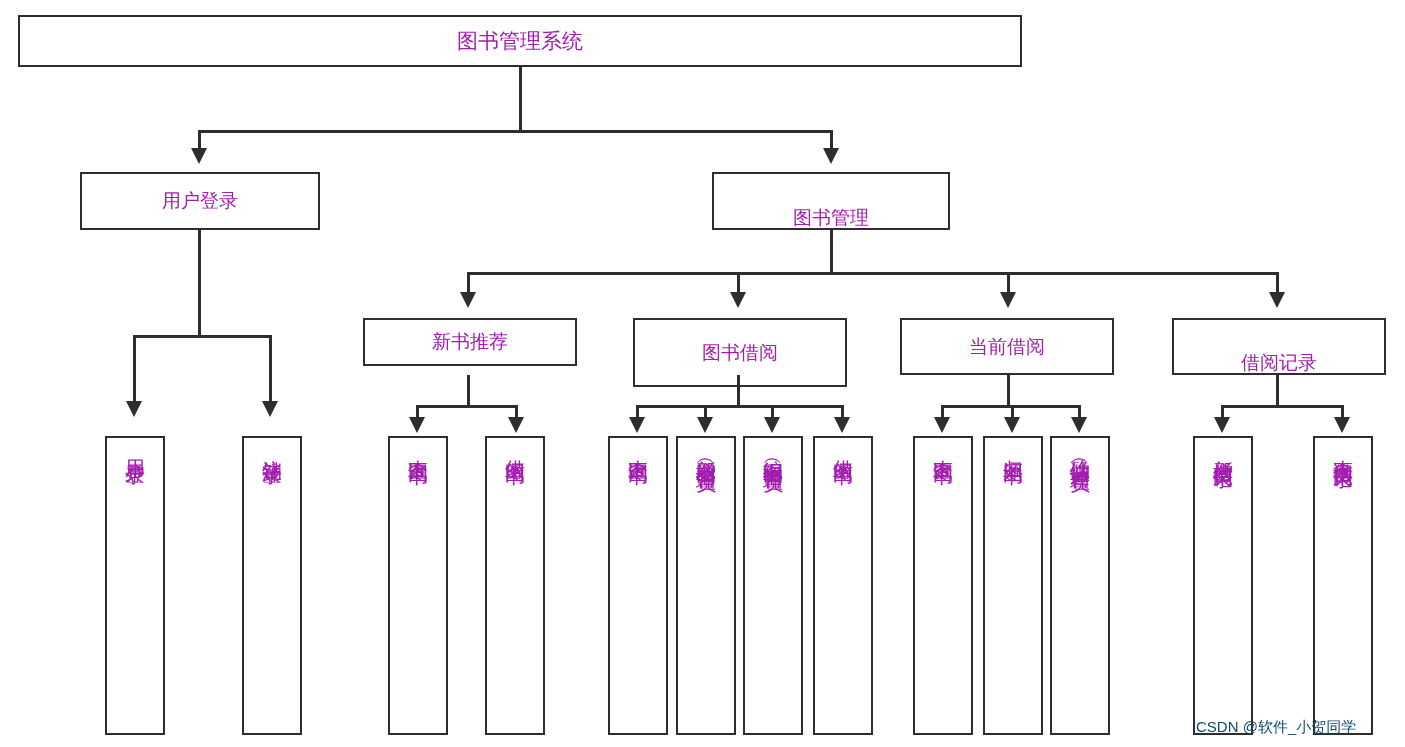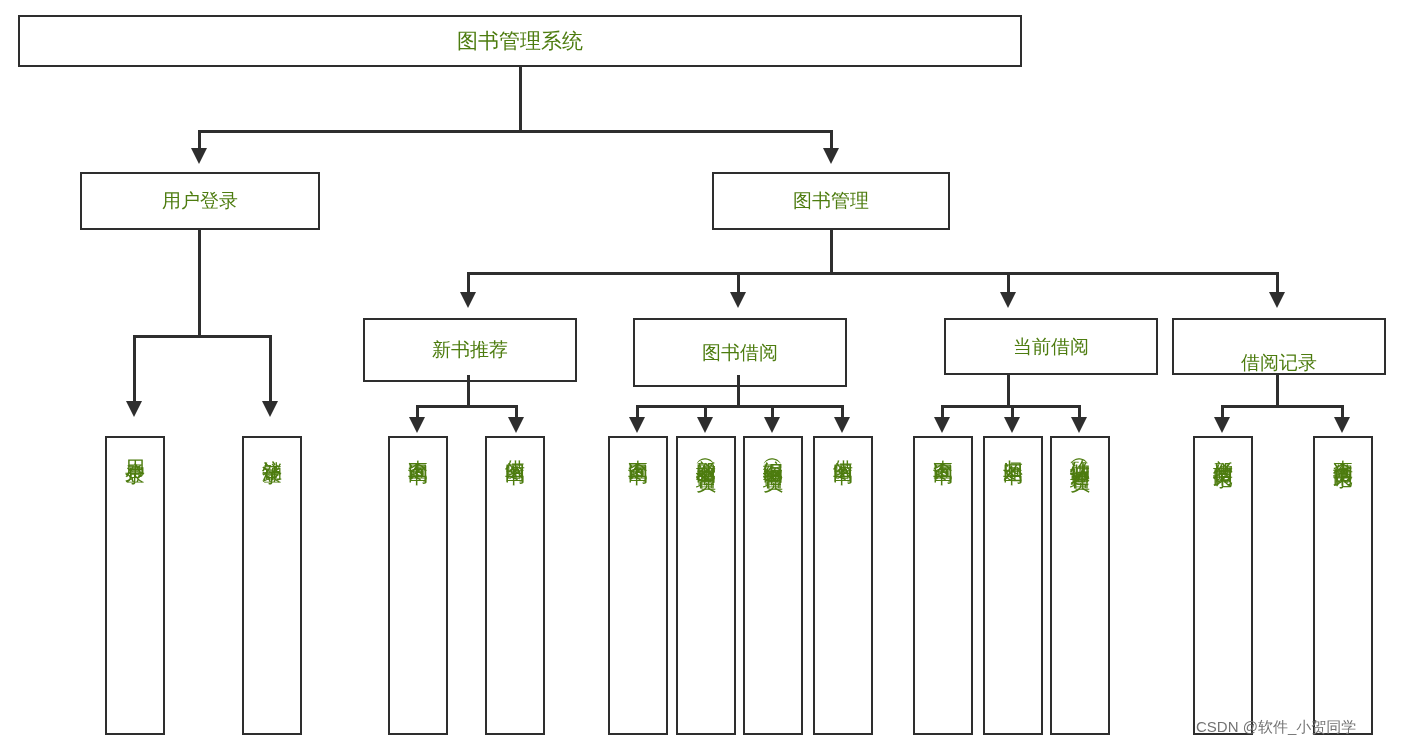--- a/index.html
+++ b/index.html
@@ -17,21 +17,21 @@
   }
   
   .node{
     position:absolute;
     box-sizing:border-box;
     background:#ffffff;
     border:2px solid #2e2e2e;
     display:flex;
     align-items:center;
     justify-content:center;
-    color:#4d7c0f;
+    color:#a21caf;
     line-height:1.12;
     text-align:center;
   }
   .node .lbl{
     display:block;
     white-space:pre-line;
   }
   .node.root{ font-size:21px; }
   .node.lvl1{ font-size:19px; }
   .node.lvl2{ font-size:19px; }
@@ -59,21 +59,21 @@
     position:absolute;
     width:0;height:0;
     border-left:8px solid transparent;
     border-right:8px solid transparent;
     border-top:16px solid #2e2e2e;
   }
   
   #watermark{
     position:absolute;
     font-size:15px;
-    color:#737373;
+    color:#0c4a6e;
     white-space:nowrap;
     pointer-events:none;
     font-family:"Liberation Sans","DejaVu Sans",sans-serif;
   }
 </style>
 </head>
 <body>
 
 <div id="canvas">
 
@@ -86,21 +86,21 @@
   <div class="hline" style="left:198px;top:130px;width:634px;"></div>
 
   <div class="vline" style="left:198px;top:130px;height:20px;"></div>
   <div class="arrow" style="left:191px;top:148px;"></div>
   <div class="vline" style="left:830px;top:130px;height:20px;"></div>
   <div class="arrow" style="left:823px;top:148px;"></div>
 
   <div class="node lvl1" style="left:80px;top:172px;width:240px;height:58px;">
     <span class="lbl">用户登录</span>
   </div>
-  <div class="node lvl1" style="left:712px;top:172px;width:238px;height:58px;">
+  <div class="node lvl1" style="left:712px;top:172px;width:238px;height:58px;align-items:flex-end;">
     <span class="lbl">图书管理</span>
   </div>
 
   <div class="vline" style="left:198px;top:230px;height:107px;"></div>
   <div class="hline" style="left:133px;top:335px;width:136px;"></div>
   <div class="vline" style="left:133px;top:335px;height:68px;"></div>
   <div class="arrow" style="left:126px;top:401px;"></div>
   <div class="vline" style="left:269px;top:335px;height:68px;"></div>
   <div class="arrow" style="left:262px;top:401px;"></div>
 
@@ -112,27 +112,27 @@
 
   <div class="vline" style="left:737px;top:272px;height:22px;"></div>
   <div class="arrow" style="left:730px;top:292px;"></div>
 
   <div class="vline" style="left:1007px;top:272px;height:22px;"></div>
   <div class="arrow" style="left:1000px;top:292px;"></div>
 
   <div class="vline" style="left:1276px;top:272px;height:22px;"></div>
   <div class="arrow" style="left:1269px;top:292px;"></div>
 
-  <div class="node lvl2" style="left:363px;top:318px;width:214px;height:64px;">
+  <div class="node lvl2" style="left:363px;top:318px;width:214px;height:48px;">
     <span class="lbl">新书推荐</span>
   </div>
   <div class="node lvl2" style="left:633px;top:318px;width:214px;height:69px;">
     <span class="lbl">图书借阅</span>
   </div>
-  <div class="node lvl2" style="left:900px;top:318px;width:214px;height:57px;margin-left:44px;">
+  <div class="node lvl2" style="left:900px;top:318px;width:214px;height:57px;">
     <span class="lbl">当前借阅</span>
   </div>
   <div class="node lvl2" style="left:1172px;top:318px;width:214px;height:57px;align-items:flex-end;">
     <span class="lbl">借阅记录</span>
   </div>
 
   <div class="vline" style="left:467px;top:375px;height:32px;"></div>
   <div class="hline" style="left:416px;top:405px;width:102px;"></div>
   <div class="vline" style="left:416px;top:405px;height:14px;"></div>
   <div class="arrow" style="left:409px;top:417px;"></div>

